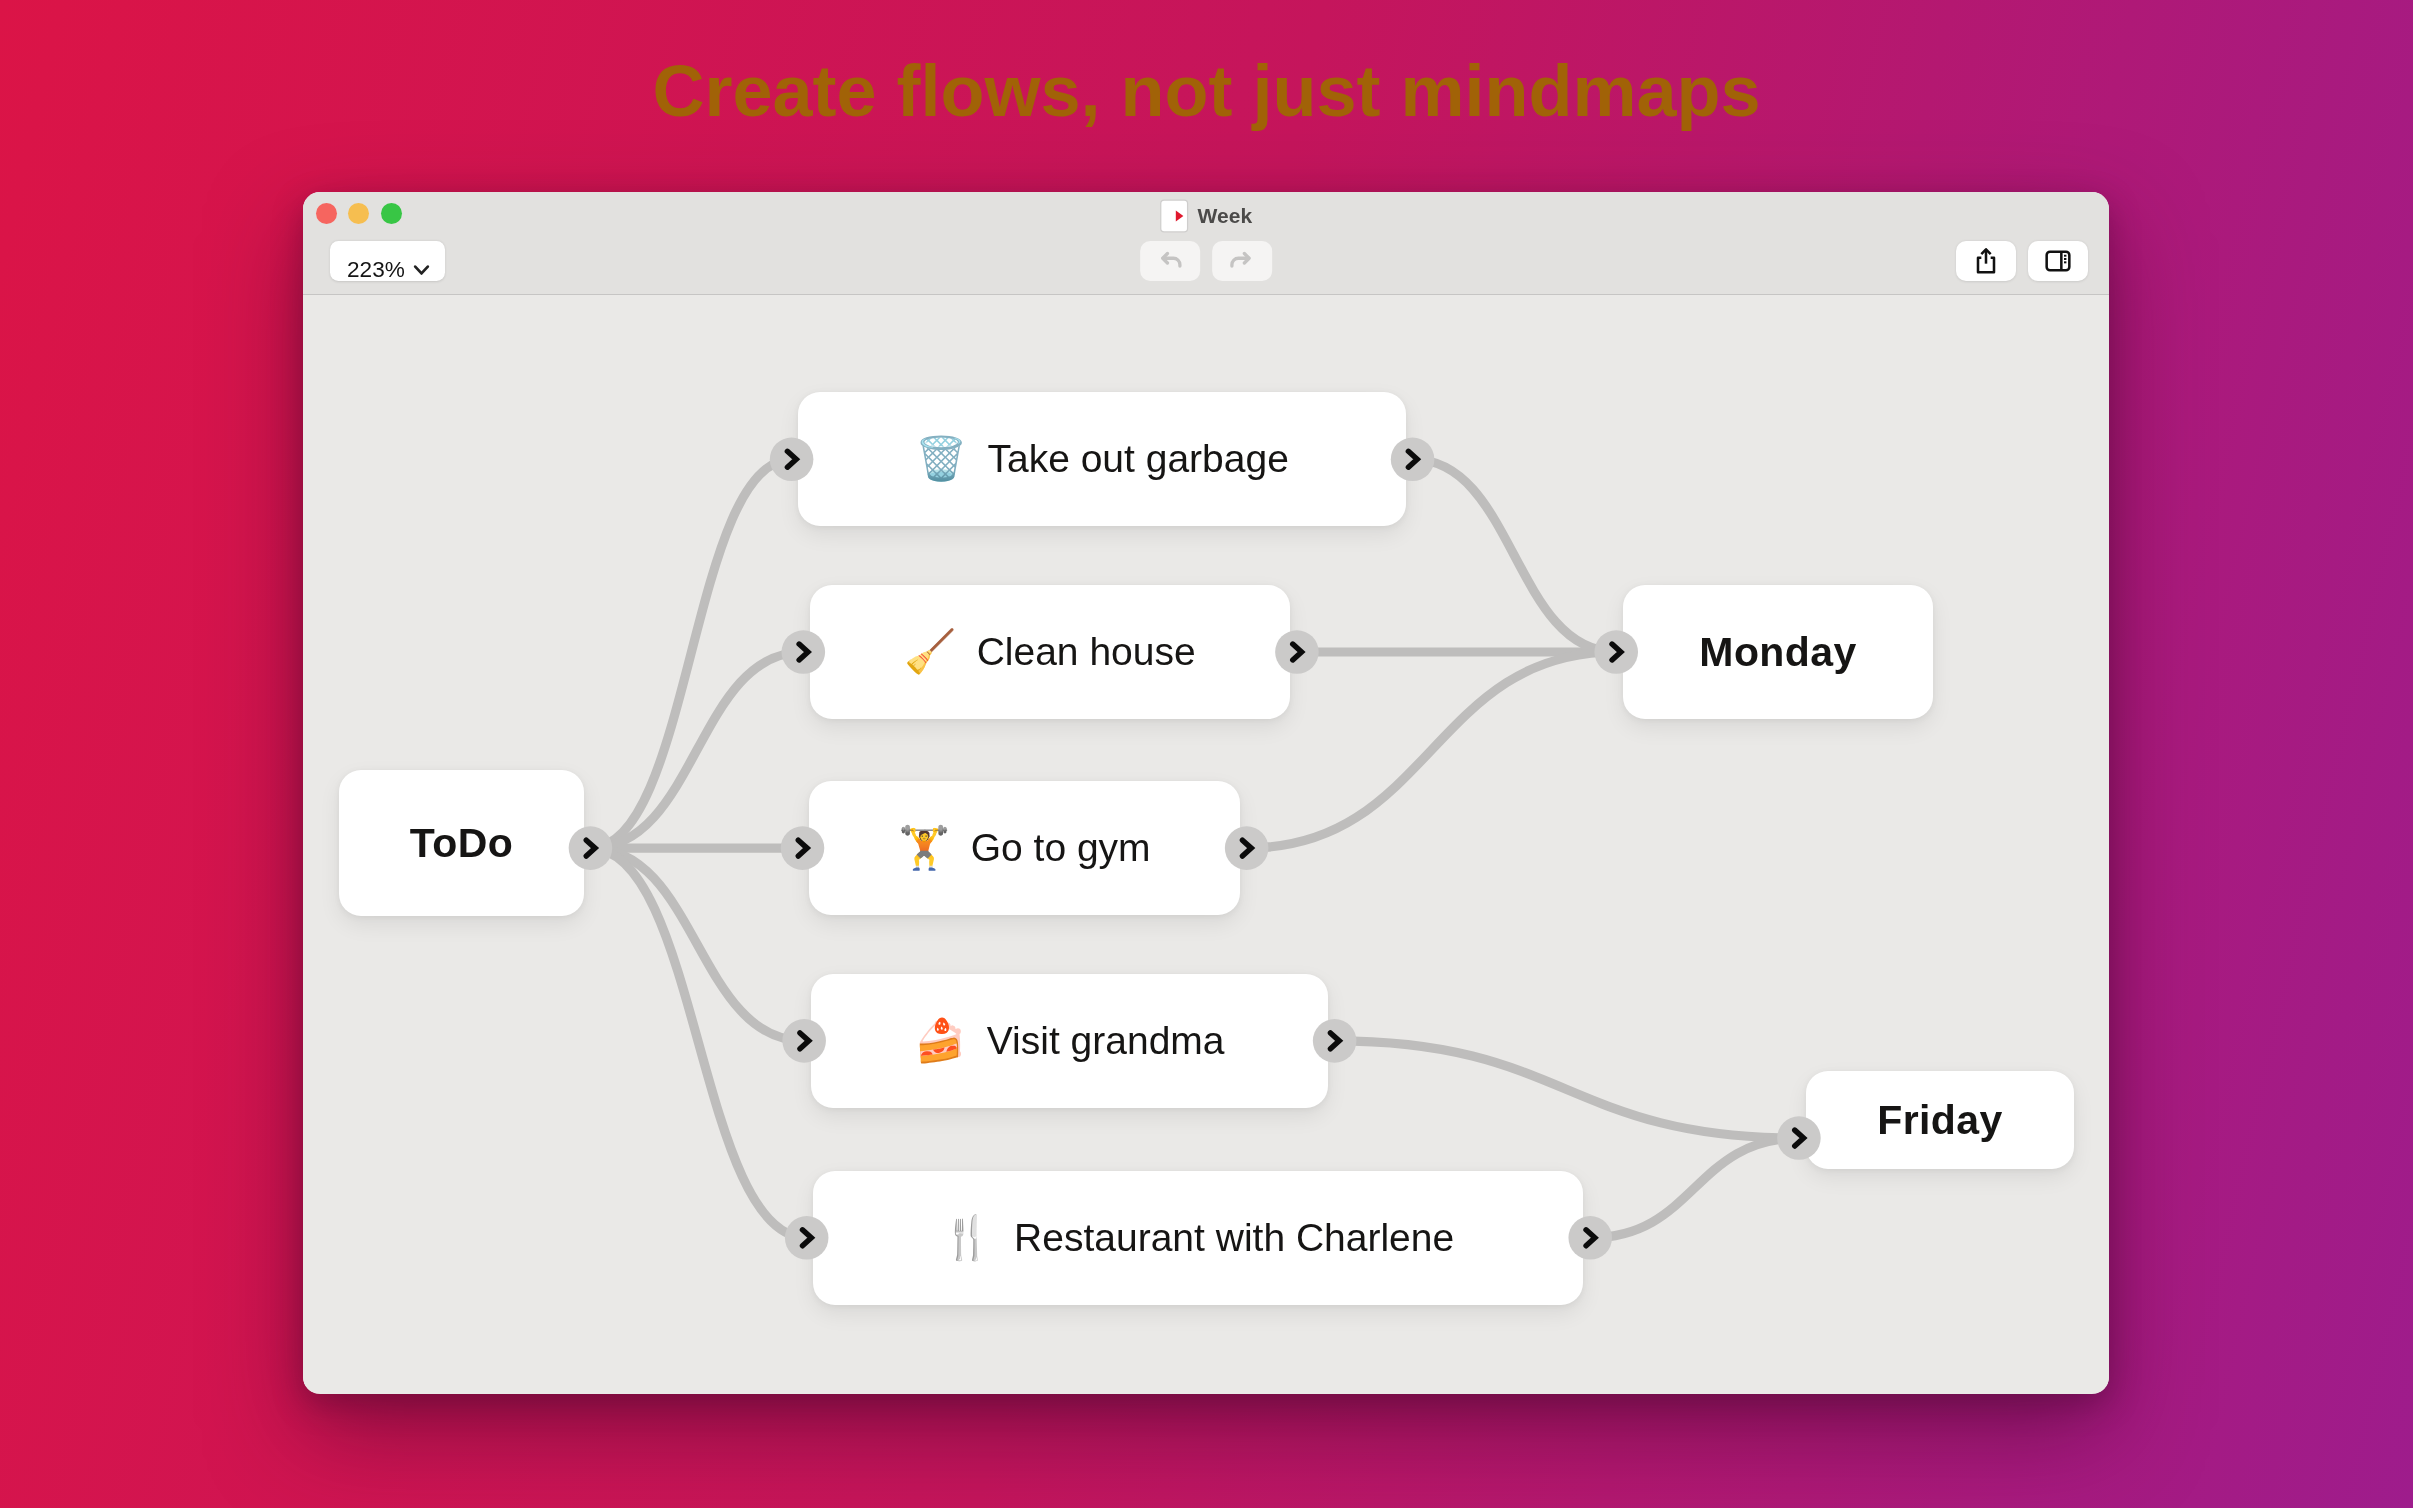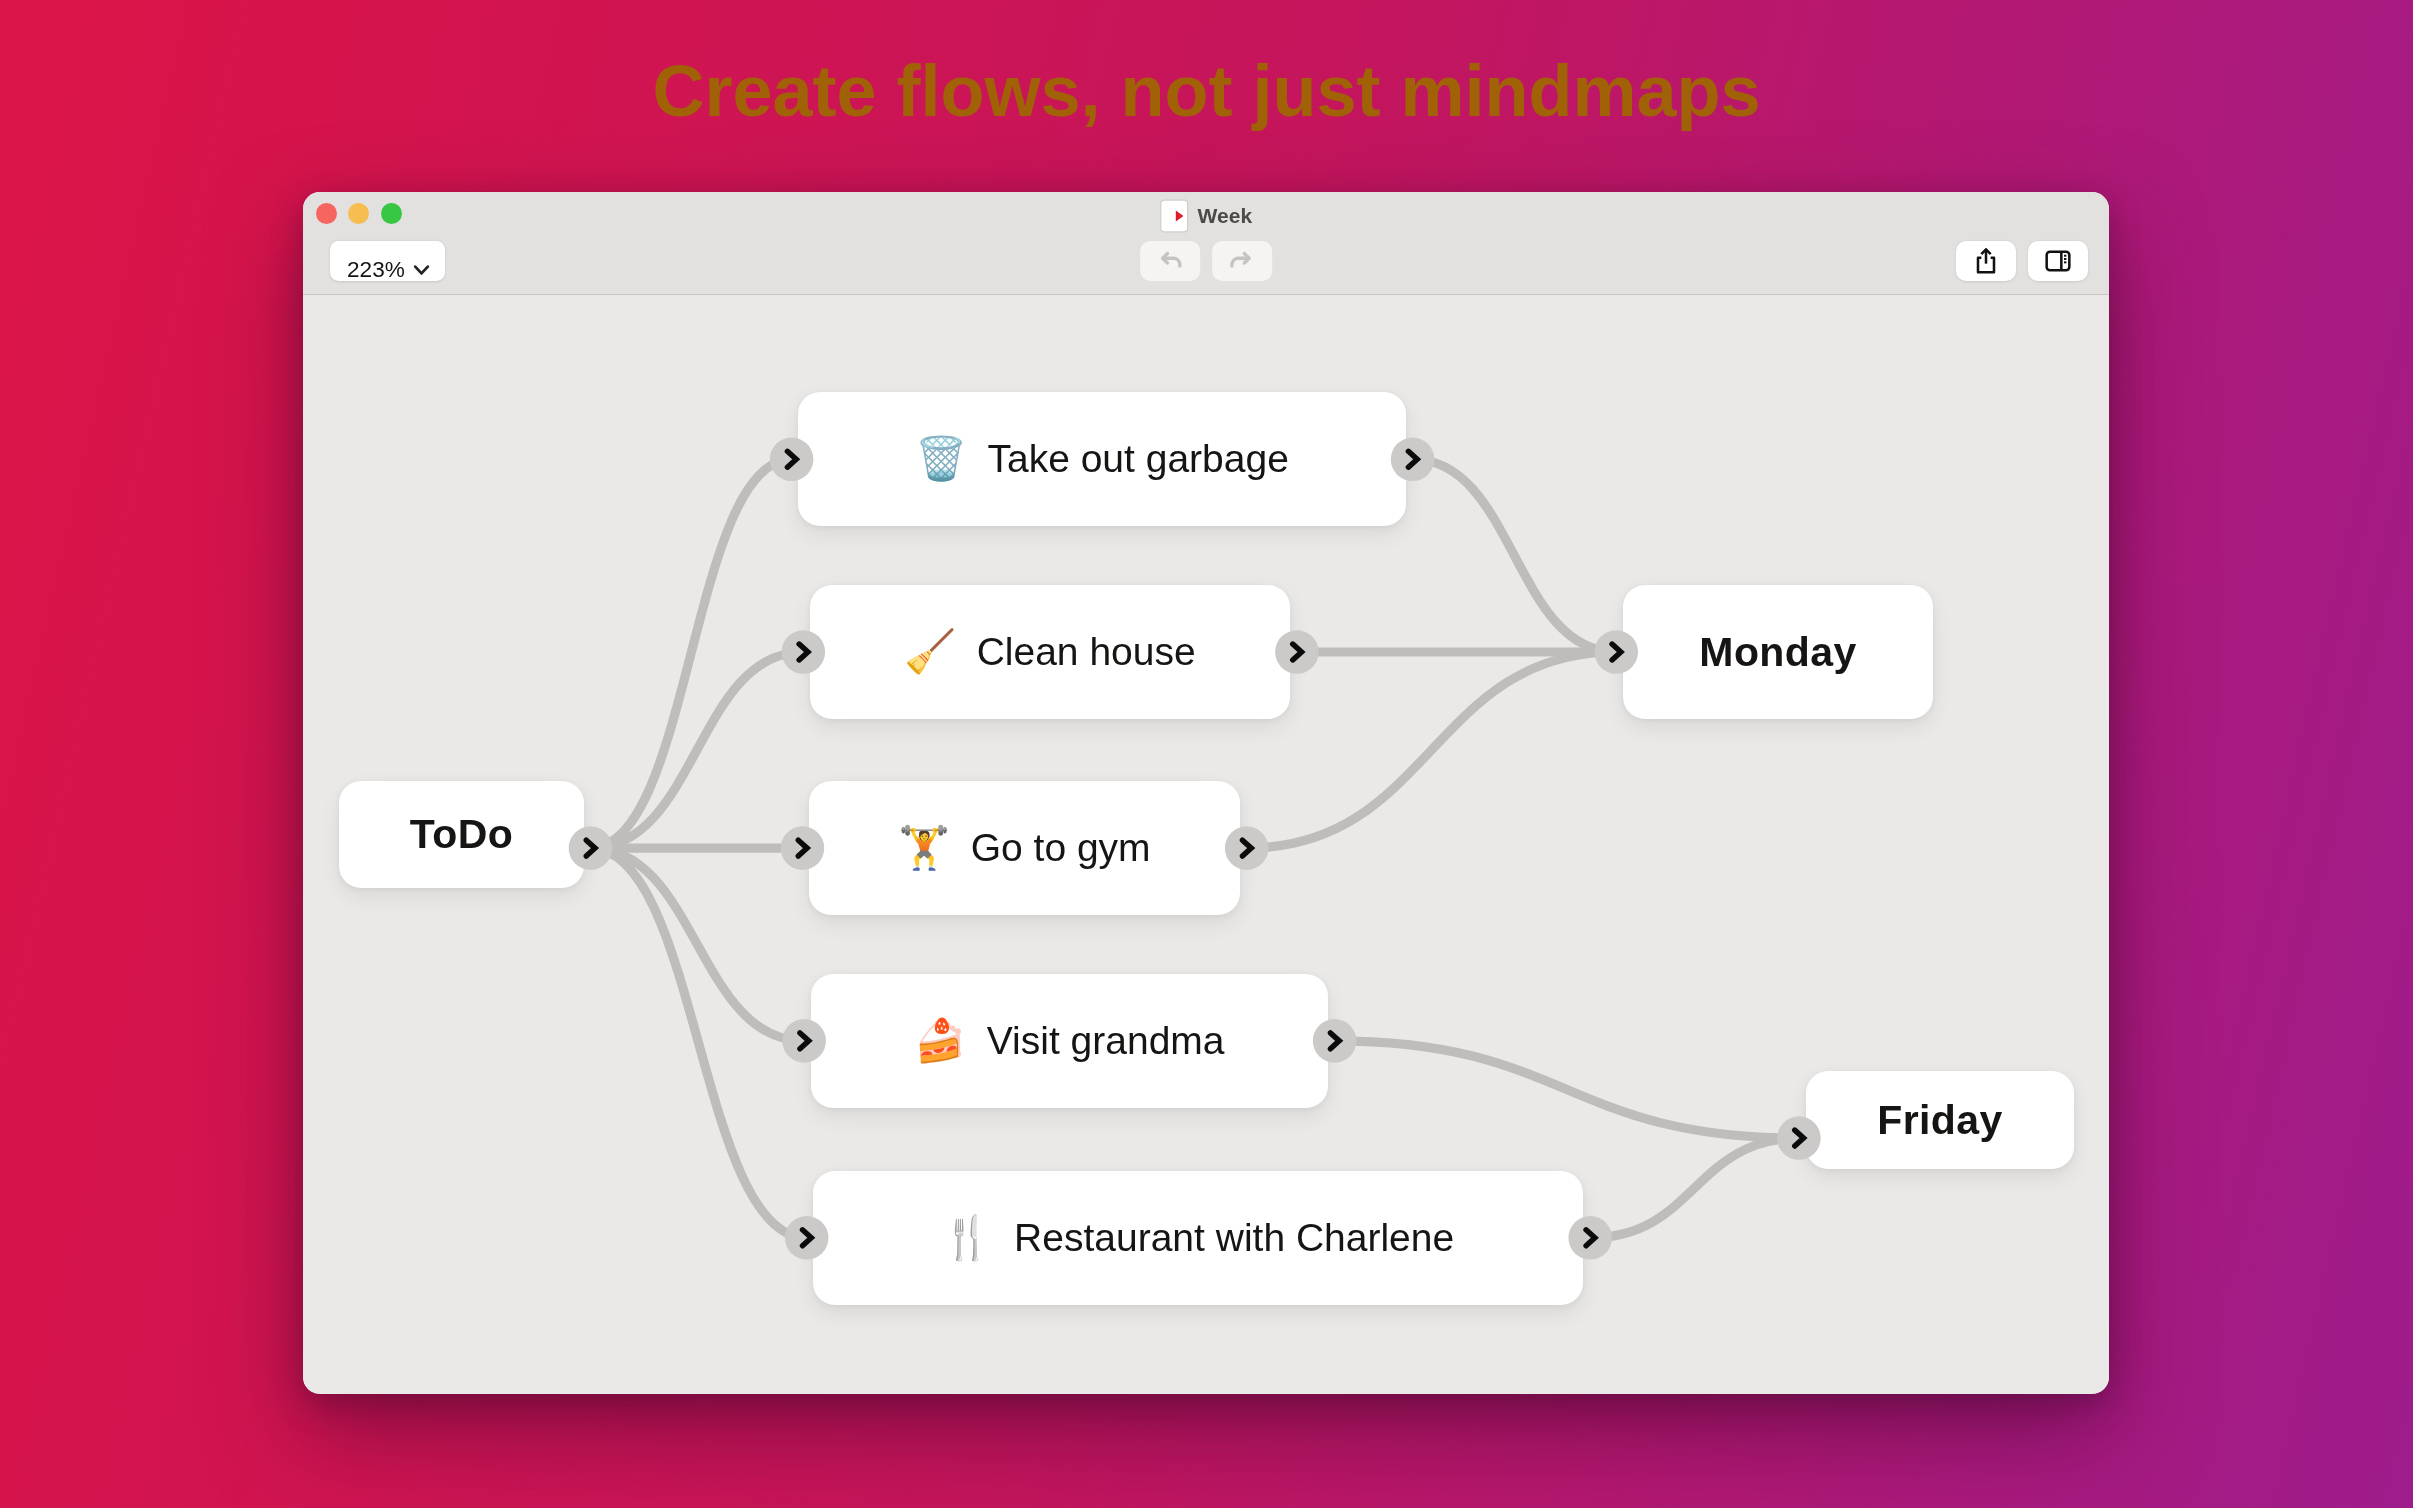--- a/index.html
+++ b/index.html
@@ -186,21 +186,21 @@
         <path d="M 343 660 C 469.5 660, 469.5 660, 596 660" fill="none" stroke="#BEBDBC" stroke-width="11" stroke-linecap="round"></path>
         <path d="M 343 660 C 470.5 660, 470.5 890, 598 890" fill="none" stroke="#BEBDBC" stroke-width="11" stroke-linecap="round"></path>
         <path d="M 343 660 C 472 660, 472 1125, 601 1125" fill="none" stroke="#BEBDBC" stroke-width="11" stroke-linecap="round"></path>
         <path d="M 1324 196 C 1445.5 196, 1445.5 426, 1567 426" fill="none" stroke="#BEBDBC" stroke-width="11" stroke-linecap="round"></path>
         <path d="M 1186 426 C 1376.5 426, 1376.5 426, 1567 426" fill="none" stroke="#BEBDBC" stroke-width="11" stroke-linecap="round"></path>
         <path d="M 1126 660 C 1346.5 660, 1346.5 426, 1567 426" fill="none" stroke="#BEBDBC" stroke-width="11" stroke-linecap="round"></path>
         <path d="M 1231 890 C 1508 890, 1508 1006, 1785 1006" fill="none" stroke="#BEBDBC" stroke-width="11" stroke-linecap="round"></path>
         <path d="M 1536 1125 C 1660.5 1125, 1660.5 1006, 1785 1006" fill="none" stroke="#BEBDBC" stroke-width="11" stroke-linecap="round"></path>
       </svg>
     <div id="nodes-layer">
-        <div class="flow-node bold" style="left: 36px; top: 486px; width: 245px; height: 107px;">
+        <div class="flow-node bold" style="left: 36px; top: 475px; width: 245px; height: 146px;">
           <span>ToDo</span>
         </div>
         <div class="flow-node" style="left: 495px; top: 97px; width: 608px; height: 134px;">
           <span class="node-emoji">🗑️</span>
           <span>Take out garbage</span>
         </div>
         <div class="flow-node" style="left: 507px; top: 290px; width: 480px; height: 134px;">
           <span class="node-emoji">🧹</span>
           <span>Clean house</span>
         </div>

